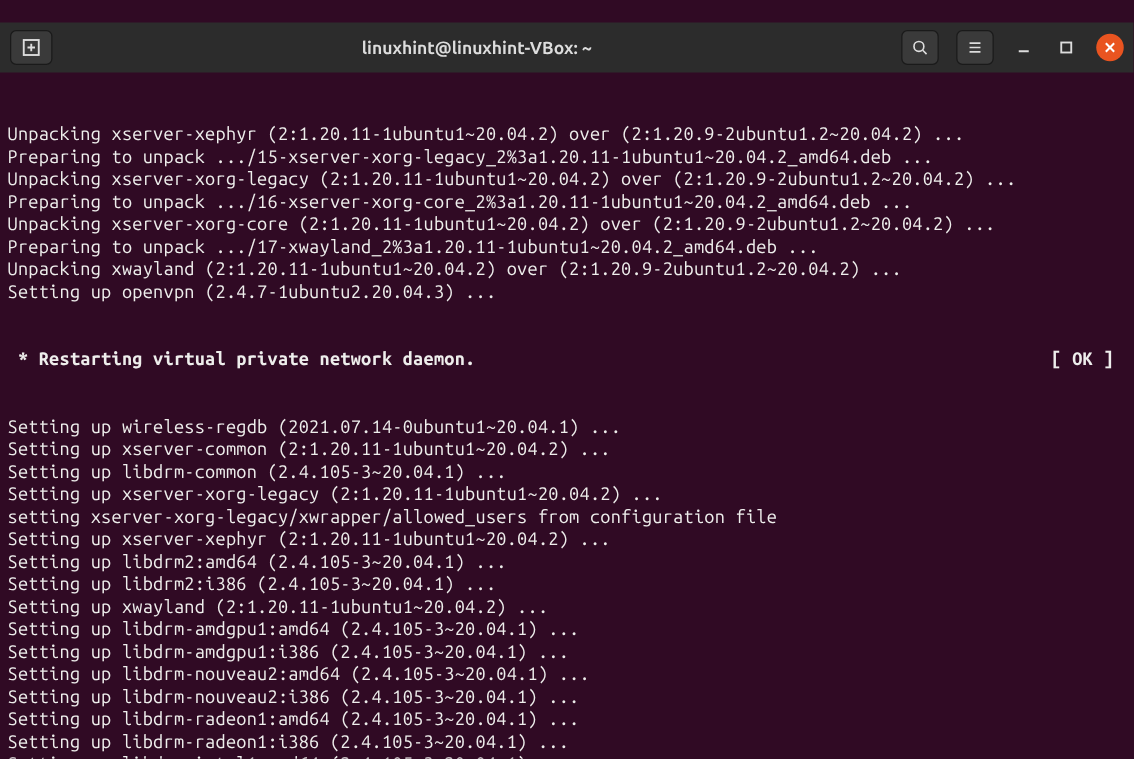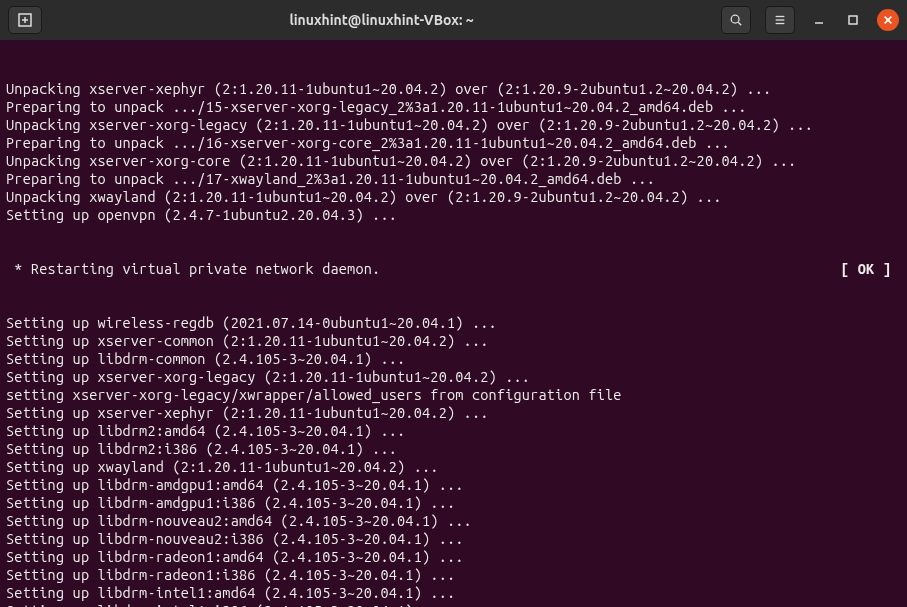--- a/index.html
+++ b/index.html
@@ -14,20 +14,21 @@
       font-family: 'Ubuntu Mono', 'DejaVu Sans Mono', monospace;
       overflow: hidden;
     }
     .titlebar {
       height: 40px;
       background: #2c2c2c;
       display: flex;
       align-items: center;
       padding: 0 8px;
       gap: 8px;
+      margin-top: 18px;
     }
     .titlebar-left {
       display: flex;
       align-items: center;
     }
     .tab-button {
       width: 34px;
       height: 28px;
       background: #3a3a3a;
       border: 1px solid #1a1a1a;
@@ -109,20 +110,21 @@
       letter-spacing: 0.2px;
     }
     .terminal-line {
       display: block;
     }
     .ok-line {
       display: flex;
     }
     .ok-left {
       flex: 0 0 auto;
+      font-weight: bold;
     }
     .ok-right {
       margin-left: auto;
       padding-right: 10px;
       font-weight: bold;
     }
   </style>
 </head>
 <body>
 

